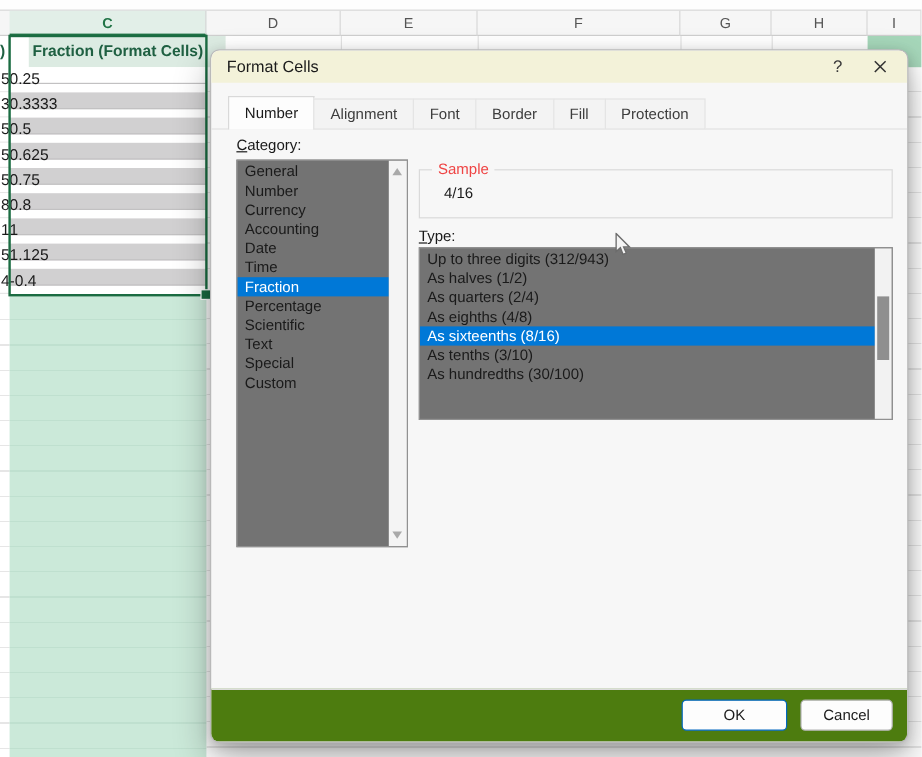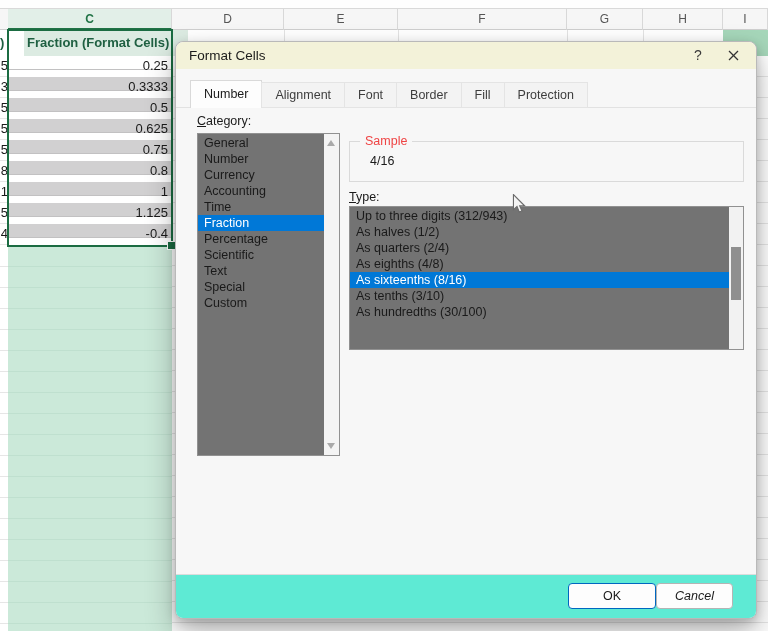--- a/index.html
+++ b/index.html
@@ -15,21 +15,21 @@
 
   .row1 { position:absolute; left:0; top:30px; width:768px; height:26px; }
   .r1b { position:absolute; left:0; top:0; width:8px; height:26px; background:#fff; color:#1f6042; font-weight:bold; font-size:13px; line-height:26px; overflow:hidden; }
   .r1c { position:absolute; left:24px; top:0; width:164px; height:26px; background:#dcebe2; color:#1f6042; font-weight:bold; font-size:13px; line-height:26px; text-align:left; padding-left:3px; white-space:nowrap; overflow:hidden; }
   .r1rest { position:absolute; left:172px; top:0; width:551px; height:26px; background:#fff; }
   .r1i { position:absolute; left:723px; top:0; width:45px; height:26px; background:#a6d7ba; }
   .r1v { position:absolute; top:0; width:1px; height:26px; background:#e3e3e3; }
 
   .datarow { position:absolute; left:0; width:172px; height:21px; }
   .bcell { position:absolute; left:0; top:0; width:8px; height:21px; background:#fff; border-bottom:1px solid #e6e6e6; font-size:13px; line-height:20px; color:#1a1a1a; text-align:right; overflow:hidden; }
-  .ccell { position:absolute; left:8px; top:0; width:164px; height:14px; border-bottom:1px solid #c2c1c2; font-size:13px; line-height:20px; color:#1a1a1a; text-align:right; padding-right:4px; }
+  .ccell { position:absolute; left:8px; top:0; width:164px; height:14px; border-bottom:1px solid #c2c1c2; font-size:13px; line-height:20px; color:#1a1a1a; text-align:left; padding-right:4px; }
   .ccell.active { background:#fff; }
   .ccell.selgray { background:#d1d0d1; }
 
   .greenB { position:absolute; left:0; top:246px; width:8px; height:385px; background:repeating-linear-gradient(to bottom, #fff 0 20px, #e6e6e6 20px 21px); }
   .greenC { position:absolute; left:8px; top:246px; width:164px; height:385px; background:repeating-linear-gradient(to bottom, #cbe9d9 0 20px, #bfe0cf 20px 21px); }
   .rowsbg { position:absolute; left:172px; top:56px; width:596px; height:575px; background:repeating-linear-gradient(to bottom, #fff 0 20px, #e6e6e6 20px 21px); }
 
   .selbox { position:absolute; left:7px; top:29px; width:166px; height:218px; border:2px solid #1b6c42; z-index:3; pointer-events:none; }
   .fillhandle { position:absolute; left:168px; top:242px; width:7px; height:7px; background:#1b6c42; box-shadow:0 0 0 1px #fff; z-index:4; }
 
@@ -60,24 +60,24 @@
 
   .samplebox { position:absolute; left:173px; top:99px; width:395px; height:41px; border:1px solid #dadada; }
   .samplelabel { position:absolute; top:-8px; left:10px; background:#f7f7f7; padding:0 5px; font-size:12.5px; color:#ef4444; }
   .samplevalue { position:absolute; left:20px; top:12px; font-size:12.5px; color:#1a1a1a; }
 
   .typelist { left:173px; top:164px; width:395px; height:144px; }
   .typeitems { position:absolute; left:0; top:1px; right:14px; }
   .typescroll { position:absolute; right:0; top:0; bottom:0; width:14px; background:#f2f2f2; }
   .thumb { position:absolute; left:2px; top:40px; width:10px; height:53px; background:#8f8f8f; }
 
-  .footer { position:absolute; left:0; right:0; bottom:0; height:44px; background:#5eead4; border-top:1px solid #dcdcdc; }
+  .footer { position:absolute; left:0; right:0; bottom:0; height:44px; background:#4d7c0f; border-top:1px solid #dcdcdc; }
   .btn { position:absolute; top:8px; height:26px; background:#fdfdfd; border:1px solid #b4b4b4; border-radius:4px; font-size:12.5px; color:#1a1a1a; text-align:center; line-height:24px; font-family:"Liberation Sans", sans-serif; }
   .btn.ok { right:100px; width:88px; border-color:#0067c0; }
-  .btn.cancel { right:23px; width:77px;font-style:italic; }
+  .btn.cancel { right:12px; width:77px; }
 
   .cursor { position:absolute; left:512px; top:194px; z-index:20; pointer-events:none; }
 </style>
 </head>
 <body>
 
 <div class="sheet">
   <div class="topstrip"></div>
 
   <div class="colheaders" id="colheaders">
@@ -172,20 +172,21 @@
     </div>
 
   <div class="lbl" style="left:21px; top:72px;"><u>C</u>ategory:</div>
 
   <div class="listbox catlist">
     <div class="catitems" id="catitems">
         <div class="litem">General</div>
         <div class="litem">Number</div>
         <div class="litem">Currency</div>
         <div class="litem">Accounting</div>
+        <div class="litem">Date</div>
         <div class="litem">Time</div>
         <div class="litem sel">Fraction</div>
         <div class="litem">Percentage</div>
         <div class="litem">Scientific</div>
         <div class="litem">Text</div>
         <div class="litem">Special</div>
         <div class="litem">Custom</div>
       </div>
     <div class="vscroll">
       <div class="tri-up"></div>

